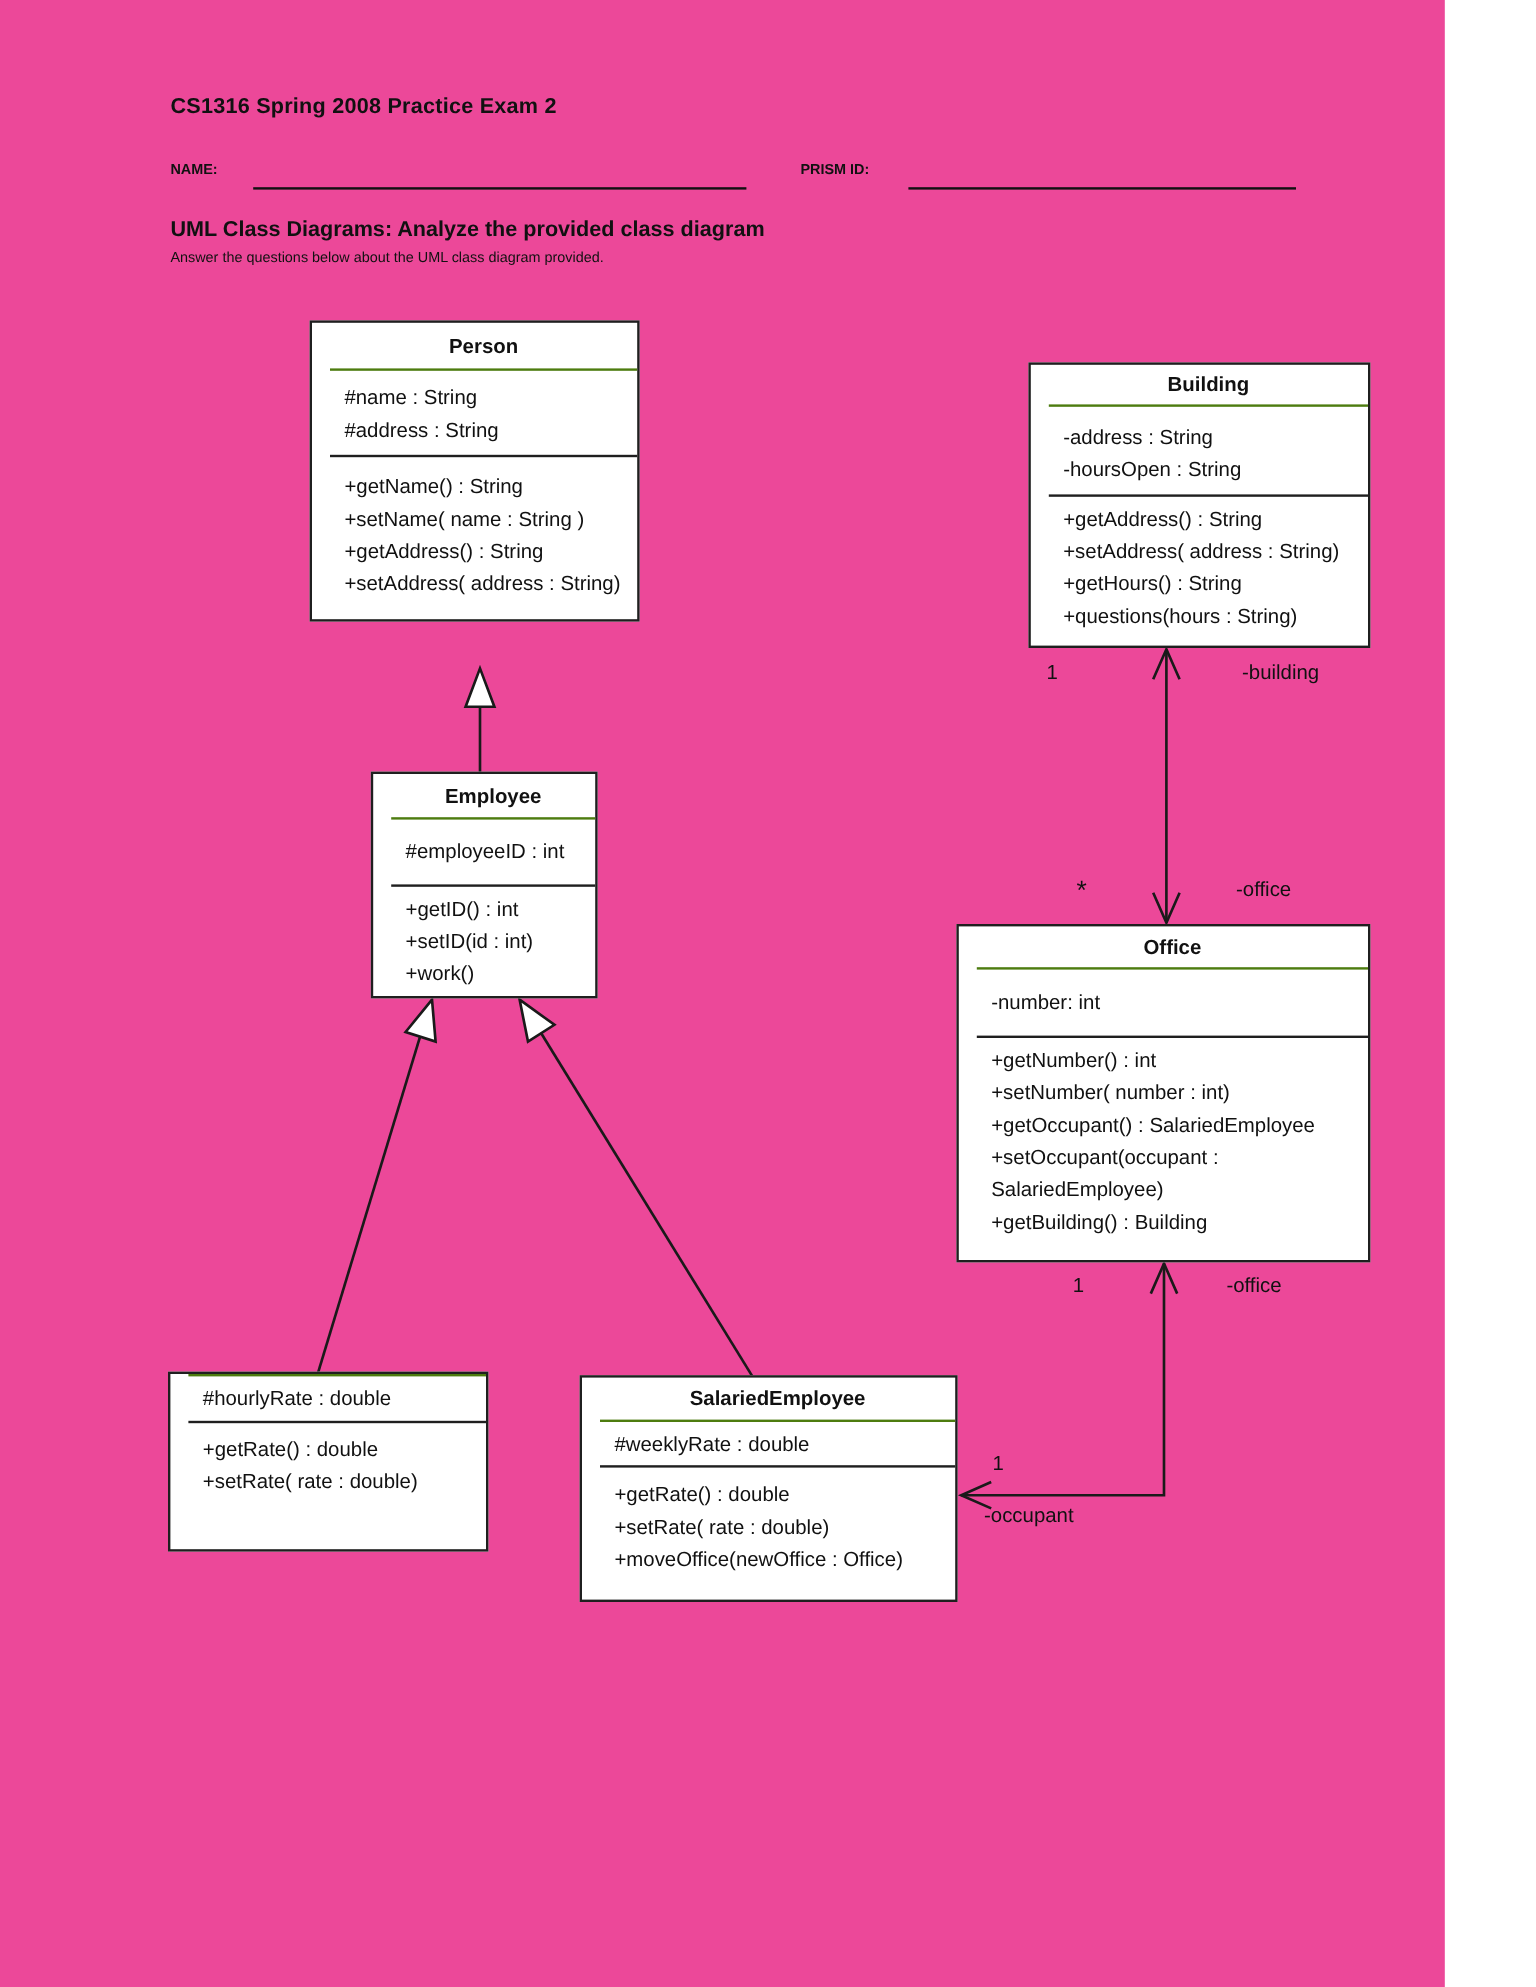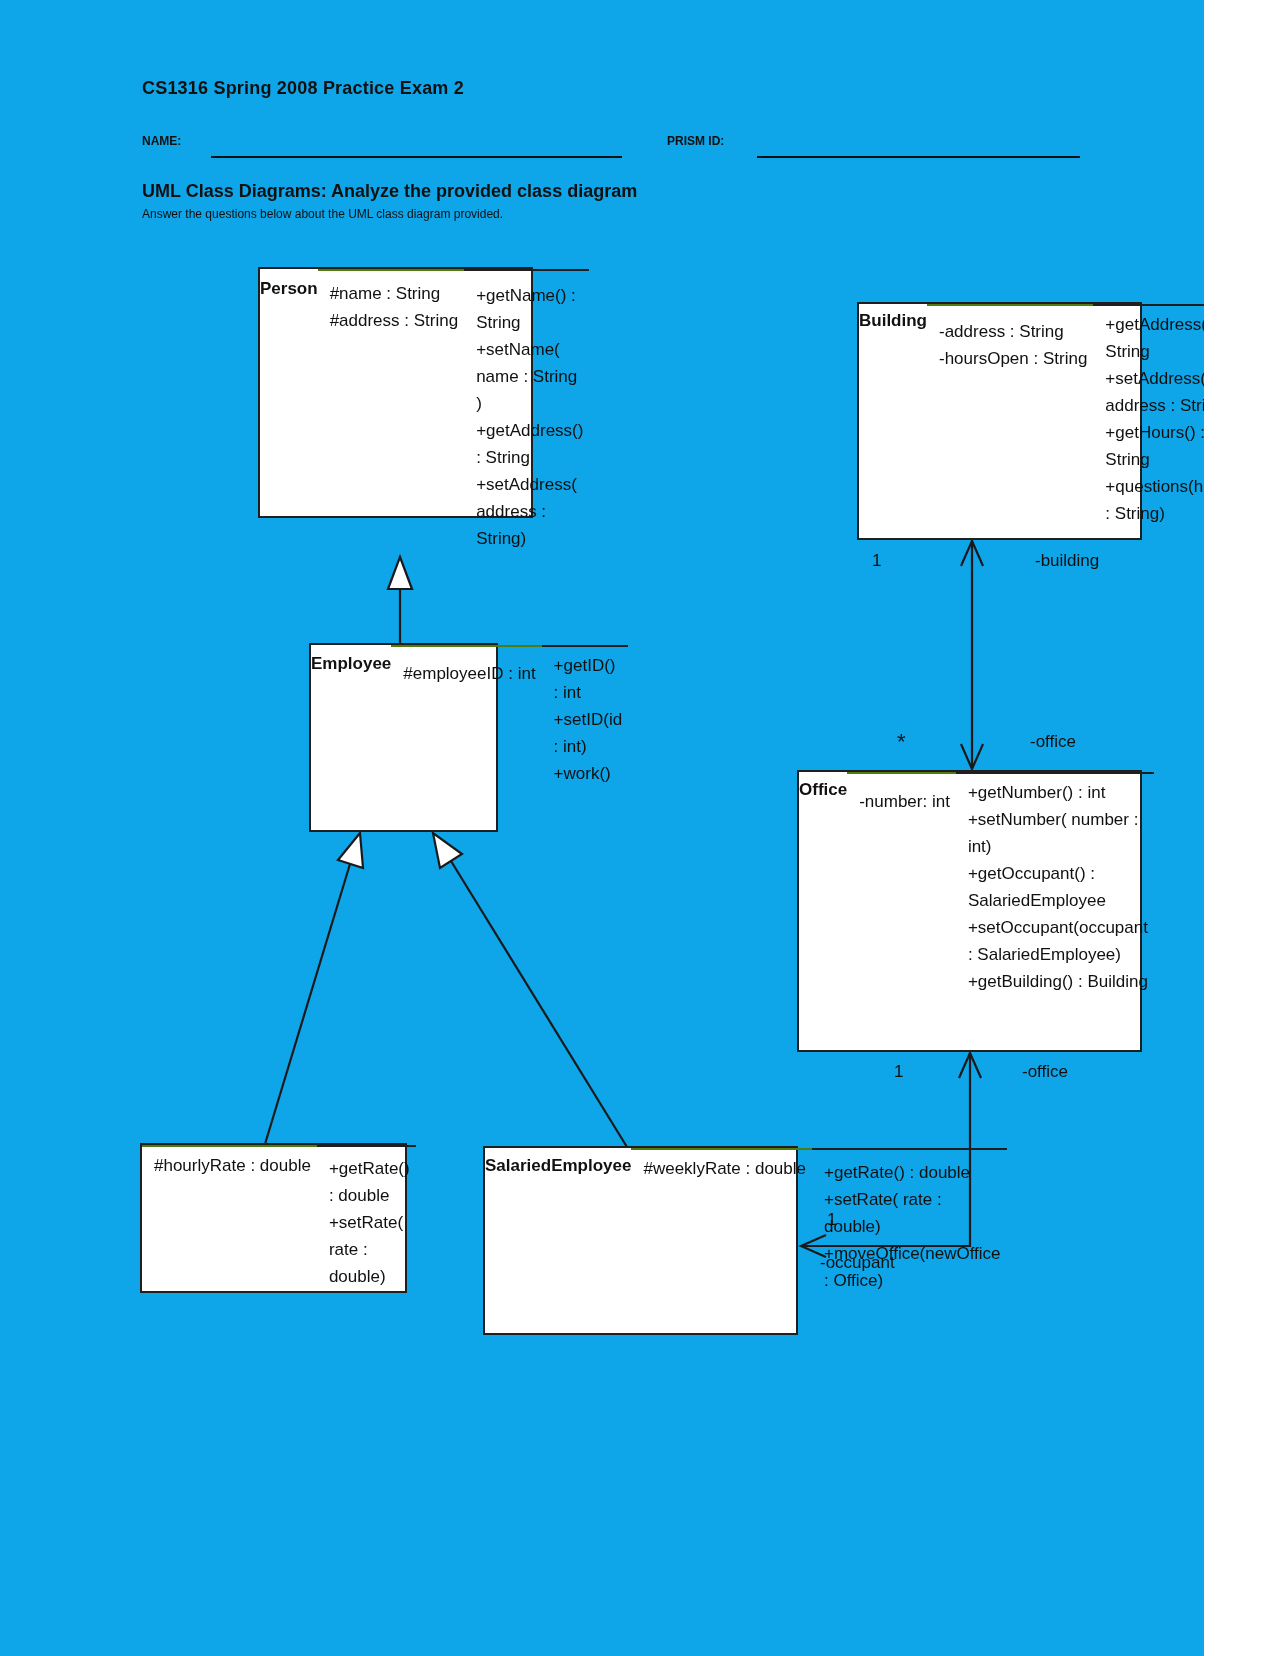--- a/index.html
+++ b/index.html
@@ -6,21 +6,21 @@
     margin: 0;
     padding: 0;
     background: #ffffff;
     font-family: "Liberation Sans", sans-serif;
     color: #111111;
   }
   .page {
     position: relative;
     width: 1204px;
     height: 1656px;
-    background: #0ea5e9;
+    background: #ec4899;
     overflow: hidden;
   }
   .abs { position: absolute; }
   .doc-title {
     font-size: 18px;
     font-weight: bold;
     letter-spacing: 0.2px;
   }
   .fill-label {
     font-size: 12px;
@@ -36,22 +36,24 @@
   .section-sub {
     font-size: 12px;
     font-weight: normal;
   }
   .uml-class {
     position: absolute;
     box-sizing: border-box;
     border: 2px solid #1f1f1f;
     background: #ffffff;
     display: flex;
+    flex-direction: column;
     font-size: 17px;
     line-height: 27px;
+    padding-left: 15px;
   }
   .uml-title {
     box-sizing: border-box;
     font-weight: bold;
     text-align: center;
     display: flex;
     align-items: center;
     justify-content: center;
     flex: 0 0 auto;
   }

